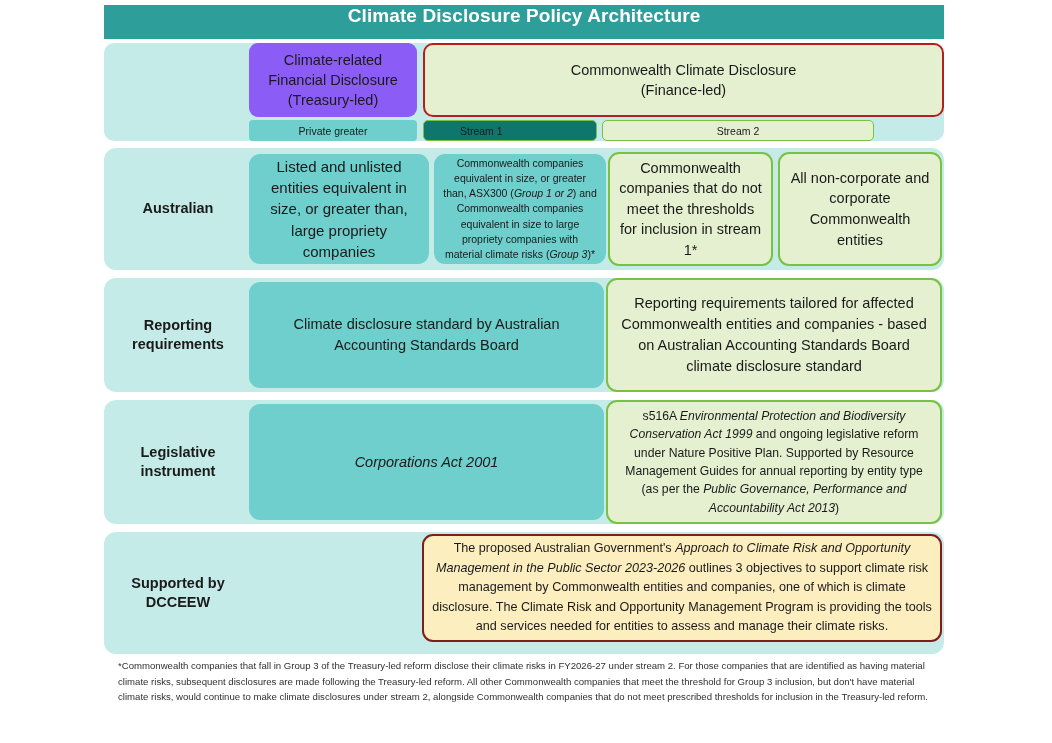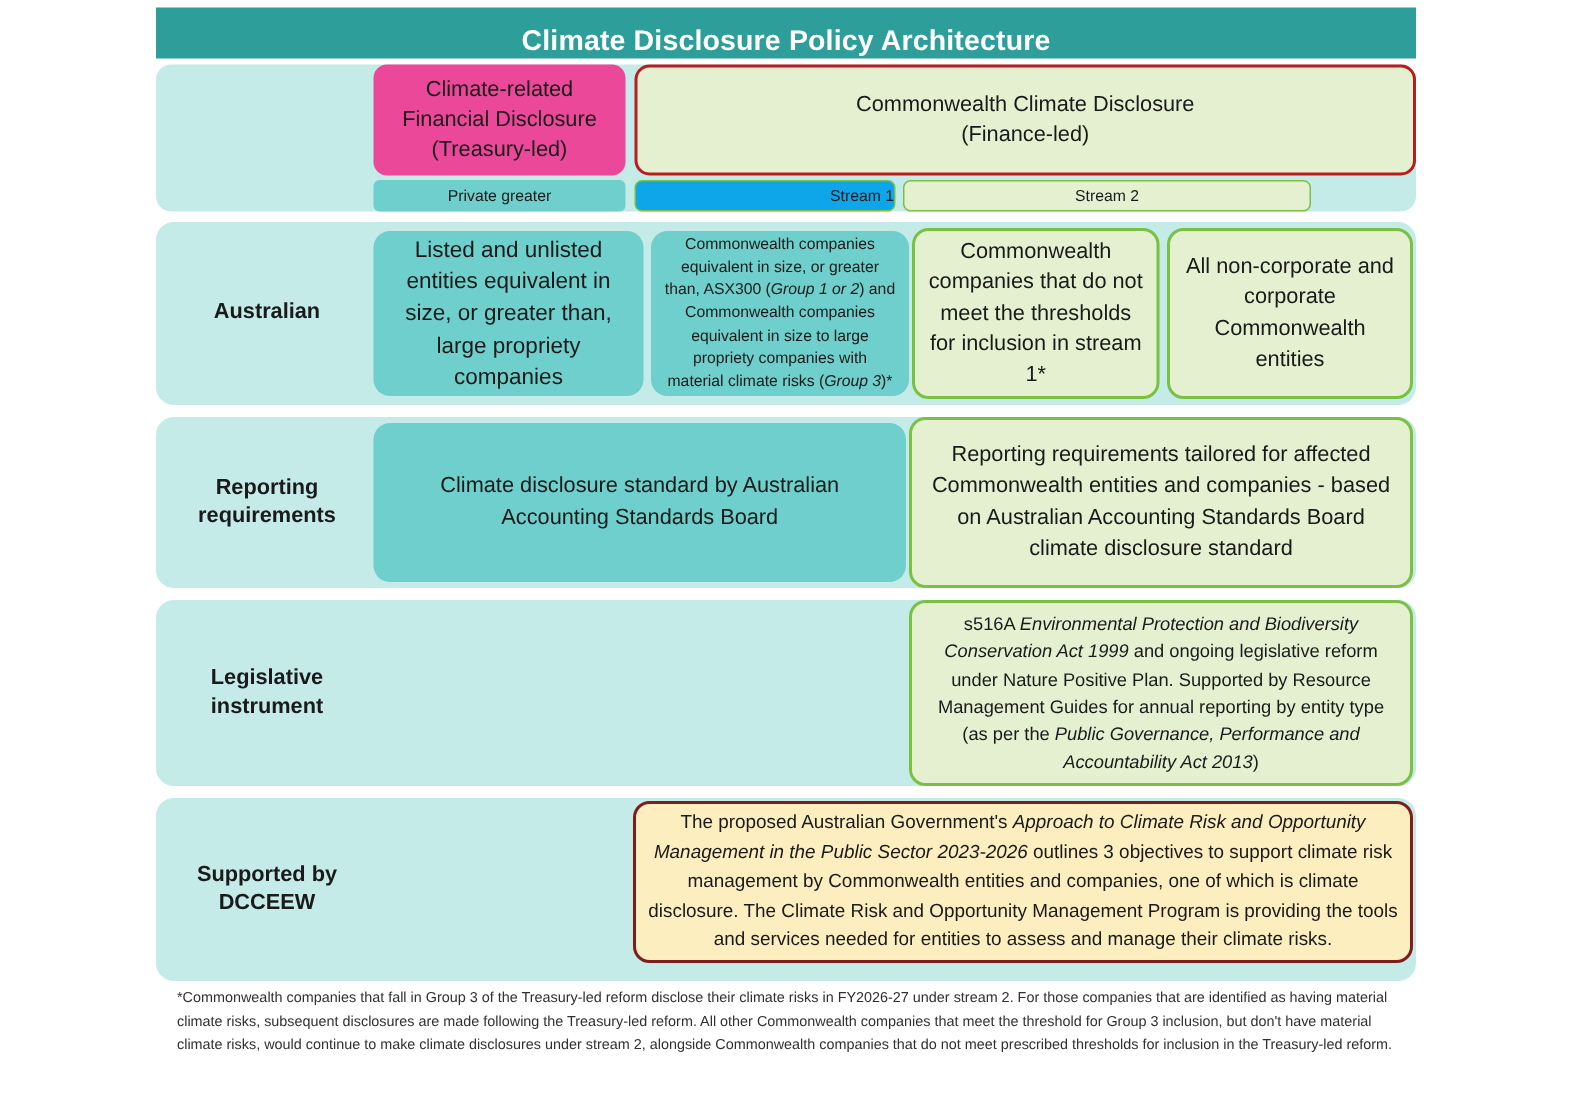--- a/index.html
+++ b/index.html
@@ -25,21 +25,21 @@
 
   
   .title-bar {
     position: absolute;
     left: 104px;
     top: 5px;
     width: 840px;
     height: 34px;
     background: #2e9e9a;
     display: flex;
-    align-items: flex-end;
+    align-items: flex-start;
     justify-content: center;
   }
   .title-bar .title-text {
     color: #ffffff;
     font-size: 19px;
     font-weight: bold;
     letter-spacing: 0.1px;
   }
 
   
@@ -51,21 +51,21 @@
     height: 98px;
     background: #c5ebe8;
     border-radius: 10px;
   }
   .box-treasury {
     position: absolute;
     left: 249px;
     top: 43px;
     width: 168px;
     height: 74px;
-    background: #ec4899;
+    background: #8b5cf6;
     border-radius: 9px;
     display: flex;
     align-items: center;
     justify-content: center;
     text-align: center;
     font-size: 14.5px;
     line-height: 1.38;
     padding: 0 6px;
     box-sizing: border-box;
   }
@@ -98,28 +98,29 @@
     align-items: center;
     justify-content: center;
     font-size: 10.5px;
   }
   .band-stream1 {
     position: absolute;
     left: 423px;
     top: 120px;
     width: 174px;
     height: 21px;
-    background: #0ea5e9;
+    background: #0f766e;
     border: 1.5px solid #7ac143;
     border-radius: 5px;
     display: flex;
     align-items: center;
-    justify-content: flex-end;
+    justify-content: flex-start;
     font-size: 10.5px;
     box-sizing: border-box;
+    padding-left: 36px;
   }
   .band-stream2 {
     position: absolute;
     left: 602px;
     top: 120px;
     width: 272px;
     height: 21px;
     background: #e4f0d0;
     border: 1.5px solid #7ac143;
     border-radius: 5px;
@@ -290,20 +291,23 @@
     <div class="cell green rp-2">
       <span class="txt">Reporting requirements tailored for affected Commonwealth entities and companies - based on Australian Accounting Standards Board climate disclosure standard</span>
     </div>
   </div>
 
   <div class="row-strip" id="row-legislative">
     <div class="row-label">
       Legislative<br>instrument
     </div>
 
+    <div class="cell teal lg-1">
+      <span class="txt">Corporations Act 2001</span>
+    </div>
 
     <div class="cell green lg-2">
       <span class="txt">
         s516A <em>Environmental Protection and Biodiversity Conservation Act 1999</em> and ongoing legislative reform under Nature Positive Plan. Supported by Resource Management Guides for annual reporting by entity type (as per the <em>Public Governance, Performance and Accountability Act 2013</em>)
       </span>
     </div>
   </div>
 
   <div class="row-strip" id="row-supported">
     <div class="row-label">

